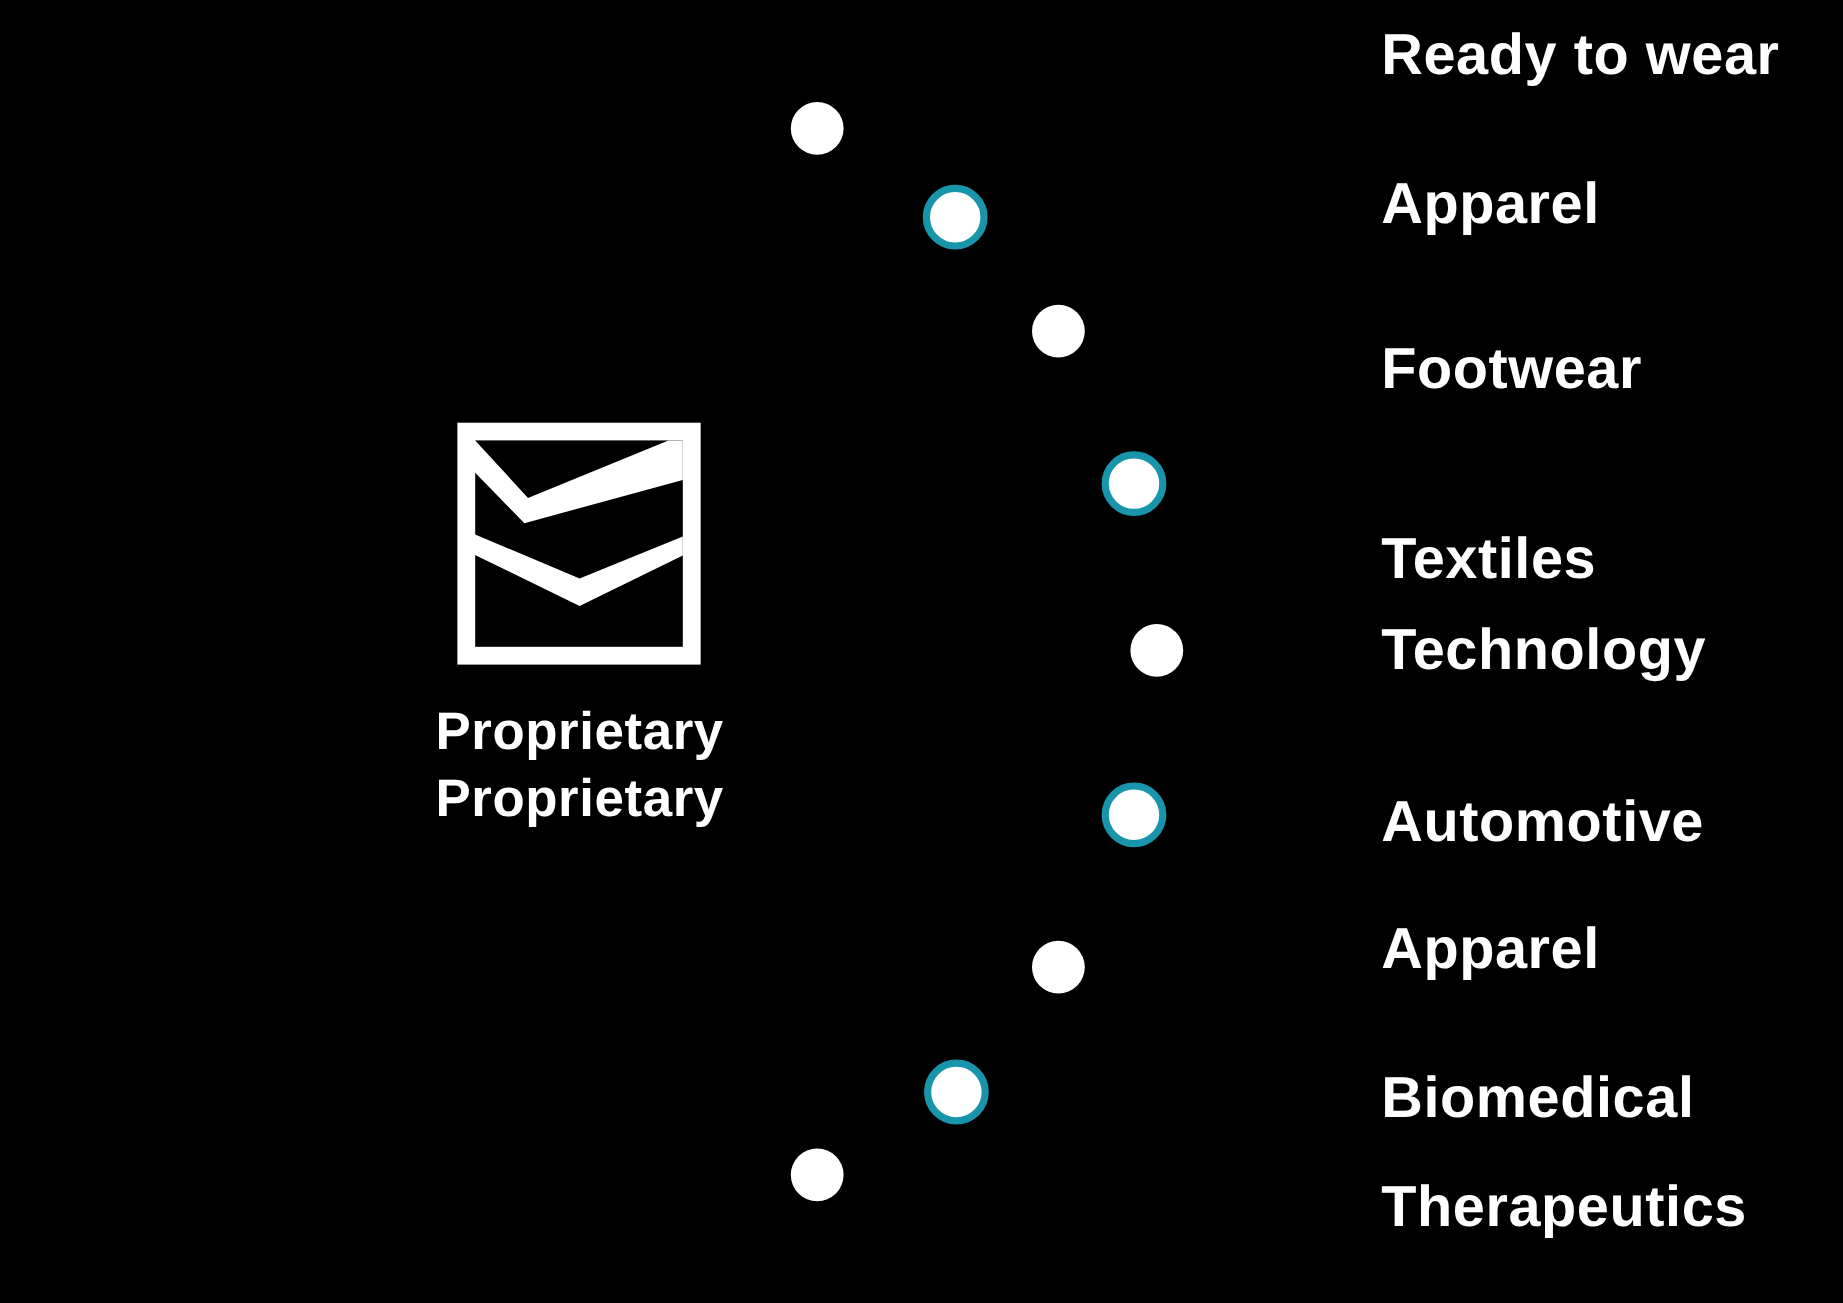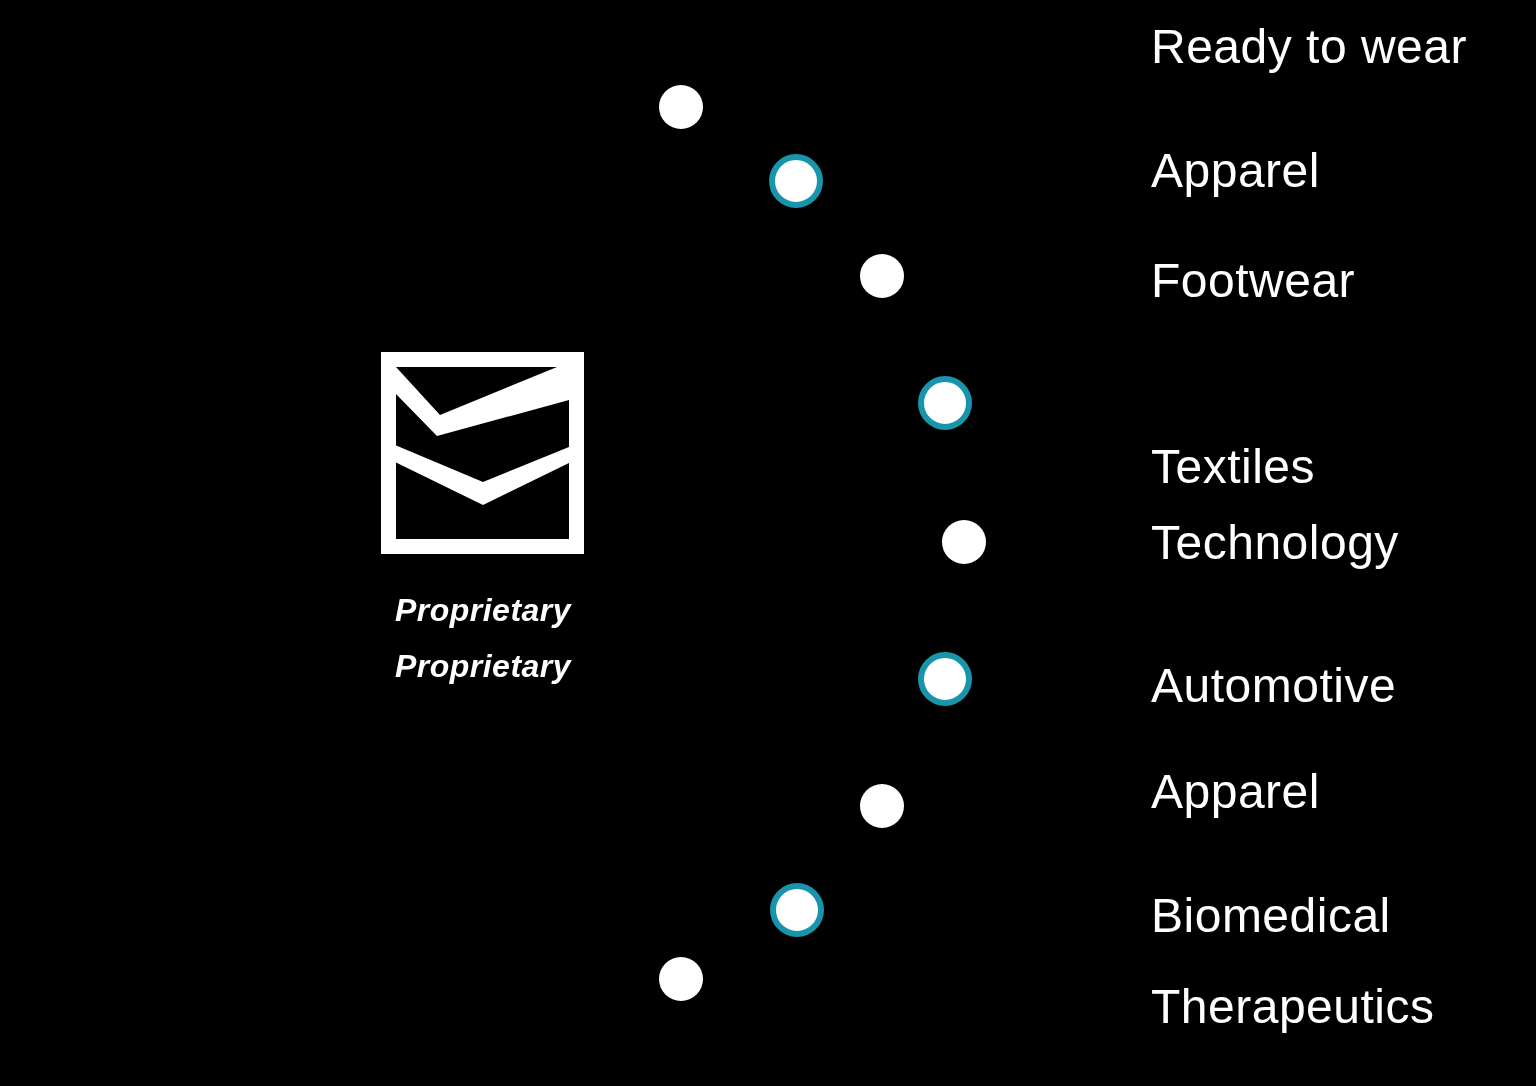--- a/index.html
+++ b/index.html
@@ -23,44 +23,43 @@
     height: 202px;
   }
   .hub-caption {
     position: absolute;
     left: 332px;
     top: 582px;
     width: 302px;
     text-align: center;
     color: #ffffff;
     font-weight: 700;
-    font-size: 32px;
+    font-size: 44px;
     line-height: 56px;
     letter-spacing: 0.5px;
-    font-style: italic;
   }
   .item-dot {
     position: absolute;
     transform: translate(-50%, -50%);
     width: 44px;
     height: 44px;
     border-radius: 50%;
     background: #ffffff;
     box-sizing: content-box;
   }
   .item-dot.accent {
     width: 42px;
     height: 42px;
     border: 6px solid var(--accent, #1995ab);
   }
   .item-label {
     position: absolute;
     transform: translateY(-50%);
     color: #ffffff;
-    font-weight: 400;
+    font-weight: 700;
     font-size: 48px;
     white-space: nowrap;
     letter-spacing: 0.5px;
   }
 </style>
 </head>
 <body>
 
 <div class="canvas">
 
@@ -74,21 +73,21 @@
     <div>Proprietary</div>
     <div>Proprietary</div>
   </div>
 
   <div>
       <div class="item-dot" style="left: 681px; top: 107px;"></div>
       <div class="item-label" style="left: 1151px; top: 46px;">Ready to wear</div>
       <div class="item-dot accent" style="left: 796px; top: 181px;"></div>
       <div class="item-label" style="left: 1151px; top: 170.1px;">Apparel</div>
       <div class="item-dot" style="left: 882px; top: 276px;"></div>
-      <div class="item-label" style="left: 1151px; top: 280px;">Footwear</div>
+      <div class="item-label" style="left: 1151px; top: 308px;">Footwear</div>
       <div class="item-dot accent" style="left: 945px; top: 403px;"></div>
       <div class="item-label" style="left: 1151px; top: 418.3px; margin-top: 48px;">Textiles</div>
       <div class="item-dot" style="left: 964px; top: 542px;"></div>
       <div class="item-label" style="left: 1151px; top: 542.4px;">Technology</div>
       <div class="item-dot accent" style="left: 945px; top: 679px;"></div>
       <div class="item-label" style="left: 1151px; top: 685px;">Automotive</div>
       <div class="item-dot" style="left: 882px; top: 806px;"></div>
       <div class="item-label" style="left: 1151px; top: 790.6px;">Apparel</div>
       <div class="item-dot accent" style="left: 797px; top: 910px;"></div>
       <div class="item-label" style="left: 1151px; top: 914.7px;">Biomedical</div>

